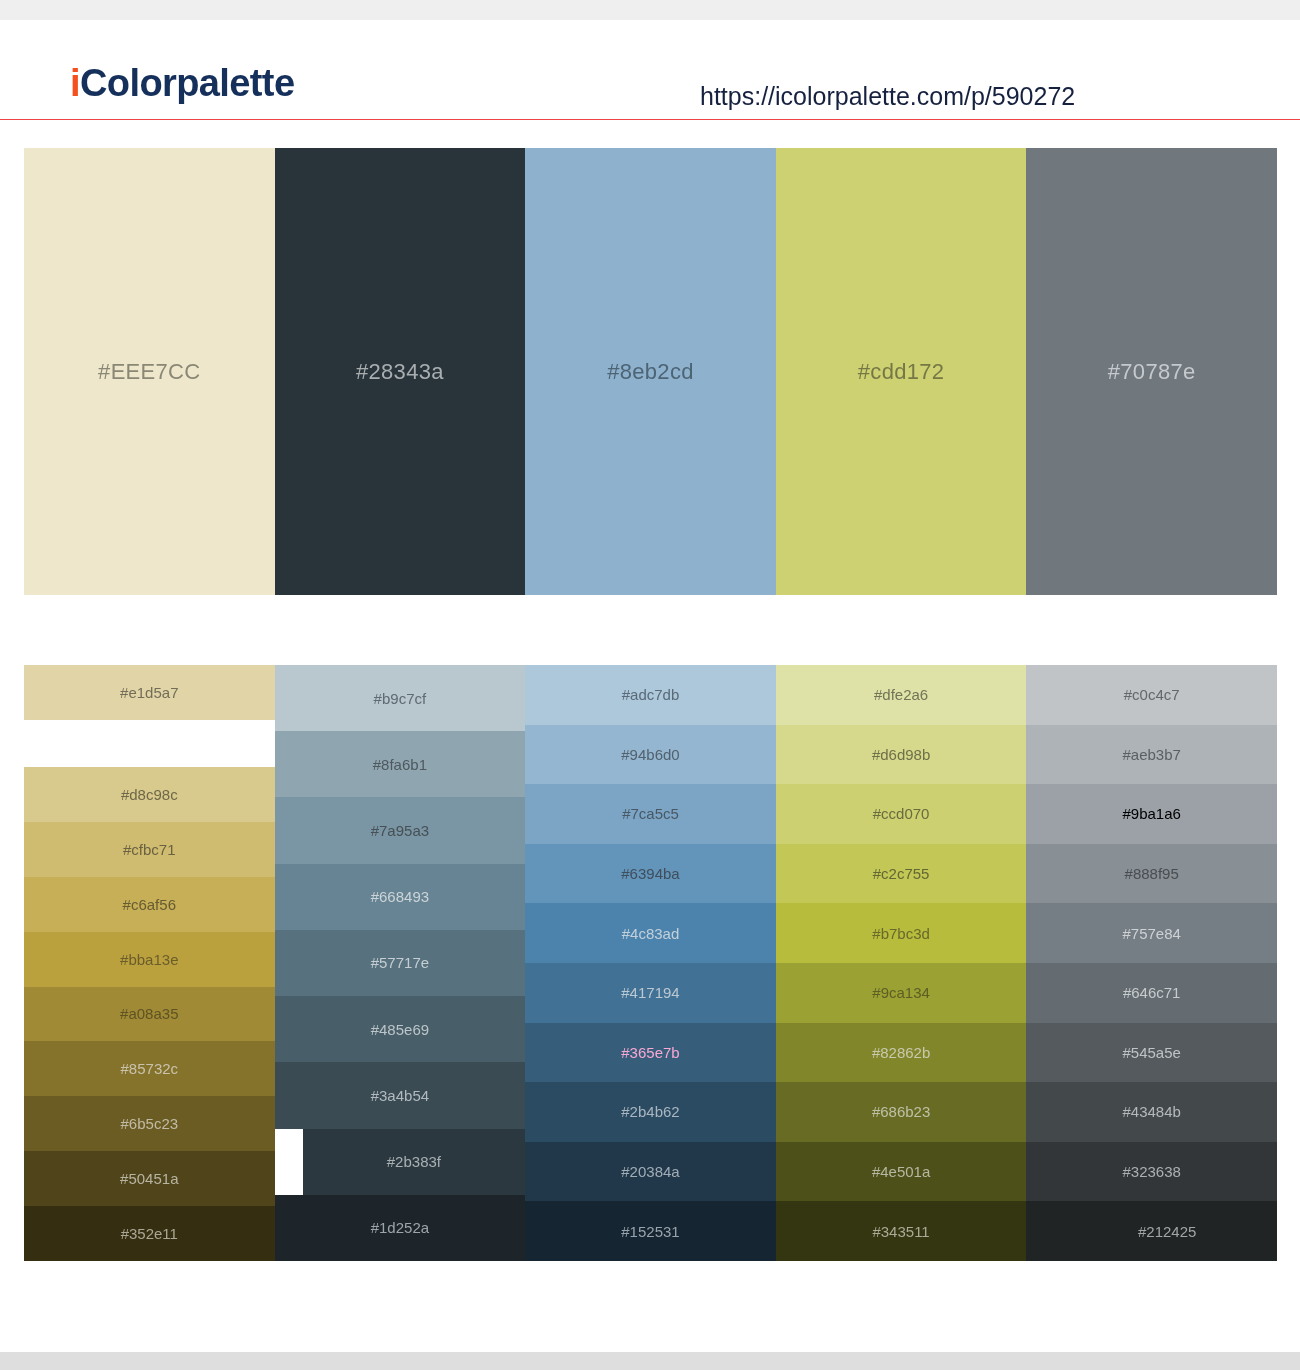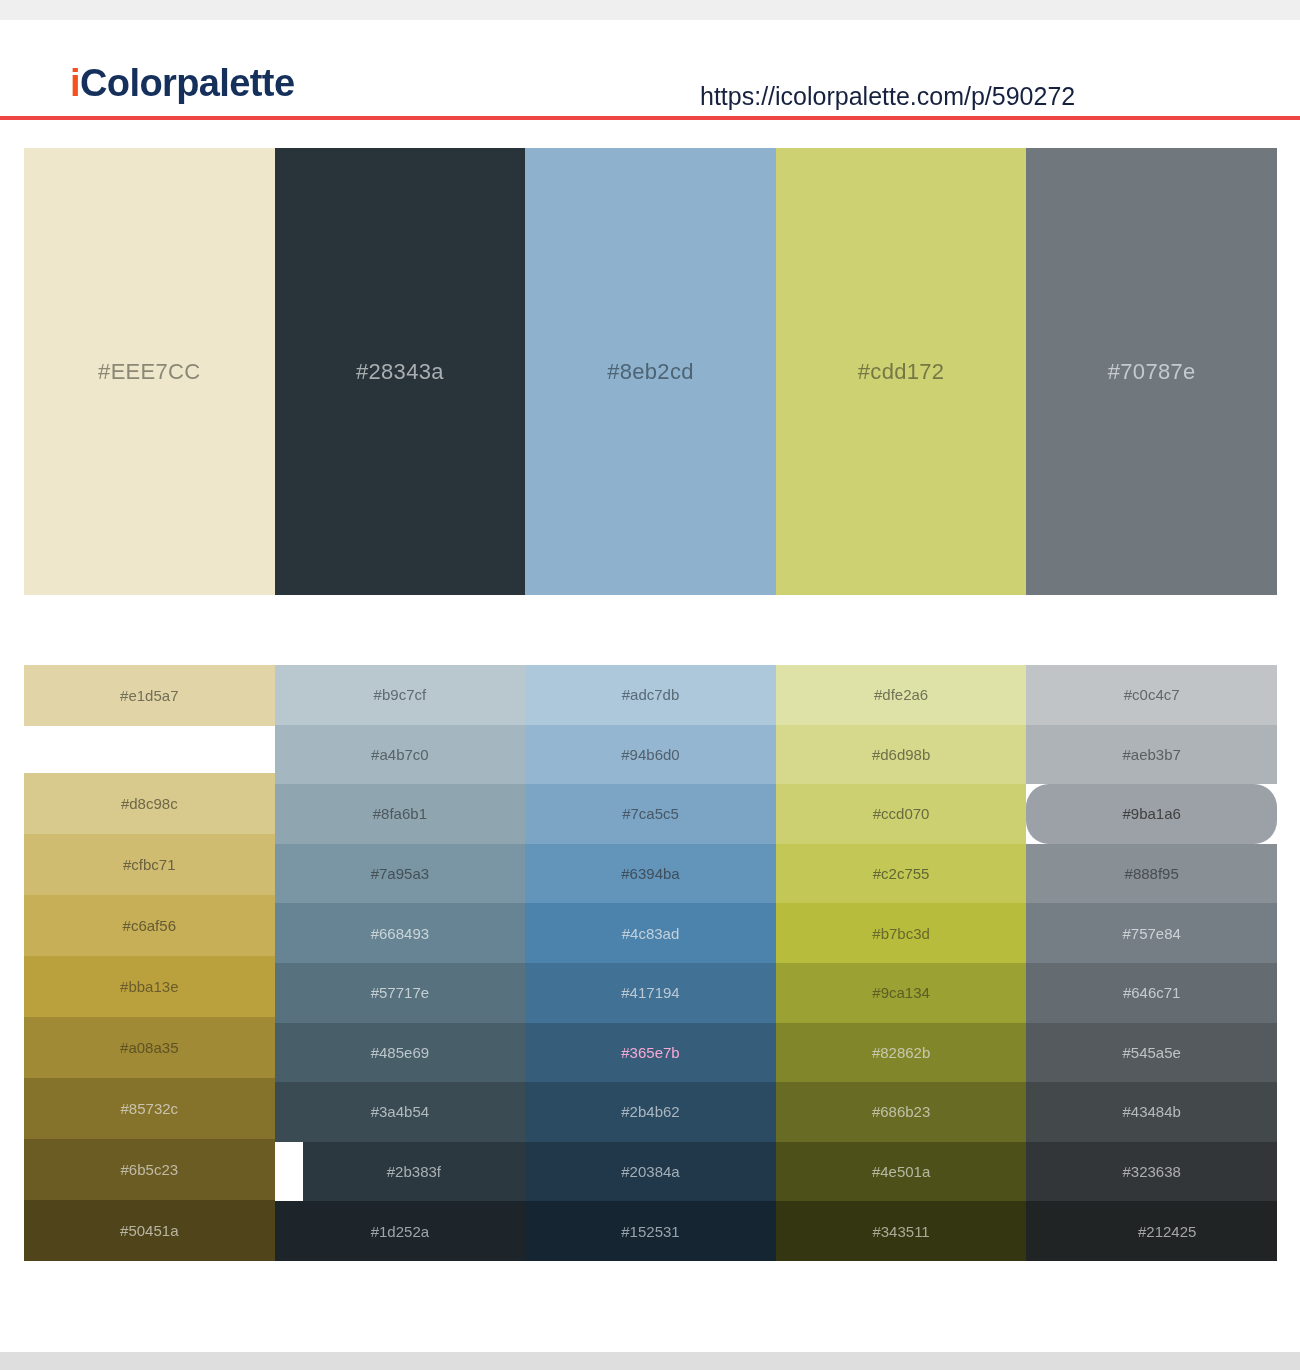--- a/index.html
+++ b/index.html
@@ -24,21 +24,21 @@
     width: 1300px; height: 20px;
     background: #efefef;
   }
 
   
   .header {
     position: absolute;
     left: 0; top: 20px;
     width: 1300px; height: 100px;
     background: #ffffff;
-    border-bottom: 4px solid #ef4444;
+    border-bottom: 1px solid #ef4444;
   }
   .logo {
     position: absolute;
     left: 70px; top: 44px;
     font-size: 38px;
     font-weight: bold;
     letter-spacing: -0.6px;
     line-height: 1;
     white-space: nowrap;
   }
@@ -137,24 +137,24 @@
       <div class="shade-col">
         <div class="shade-cell" style="background: rgb(225, 213, 167); color: rgb(115, 110, 87);">#e1d5a7</div>
         <div class="shade-cell" style="background: rgb(216, 201, 140); color: rgb(111, 104, 72); margin-top: 47px;">#d8c98c</div>
         <div class="shade-cell" style="background: rgb(207, 188, 113); color: rgb(106, 98, 64);">#cfbc71</div>
         <div class="shade-cell" style="background: rgb(198, 175, 86); color: rgb(102, 91, 50);">#c6af56</div>
         <div class="shade-cell" style="background: rgb(187, 161, 62); color: rgb(107, 93, 43);">#bba13e</div>
         <div class="shade-cell" style="background: rgb(160, 138, 53); color: rgb(95, 83, 36);">#a08a35</div>
         <div class="shade-cell" style="background: rgb(133, 115, 44); color: rgb(201, 195, 173);">#85732c</div>
         <div class="shade-cell" style="background: rgb(107, 92, 35); color: rgb(192, 187, 166);">#6b5c23</div>
         <div class="shade-cell" style="background: rgb(80, 69, 26); color: rgb(184, 180, 162);">#50451a</div>
+        <div class="shade-cell" style="background: rgb(53, 46, 17); color: rgb(170, 167, 150);">#352e11</div>
       </div>
       <div class="shade-col">
         <div class="shade-cell" style="background: rgb(185, 199, 207); color: rgb(95, 106, 113);">#b9c7cf</div>
-        <div class="shade-cell" style="background: rgb(164, 183, 192); color: rgb(88, 98, 103);">#a4b7c0</div>
         <div class="shade-cell" style="background: rgb(143, 166, 177); color: rgb(79, 88, 94);">#8fa6b1</div>
         <div class="shade-cell" style="background: rgb(122, 149, 163); color: rgb(70, 80, 85);">#7a95a3</div>
         <div class="shade-cell" style="background: rgb(102, 132, 147); color: rgb(204, 212, 216);">#668493</div>
         <div class="shade-cell" style="background: rgb(87, 113, 126); color: rgb(197, 206, 210);">#57717e</div>
         <div class="shade-cell" style="background: rgb(72, 94, 105); color: rgb(188, 197, 201);">#485e69</div>
         <div class="shade-cell" style="background: rgb(58, 75, 84); color: rgb(178, 186, 190);">#3a4b54</div>
         <div class="shade-cell" style="background: rgb(43, 56, 63); color: rgb(168, 176, 180); margin-left: 28px;">#2b383f</div>
         <div class="shade-cell" style="background: rgb(29, 37, 42); color: rgb(158, 165, 169);">#1d252a</div>
       </div>
       <div class="shade-col">
@@ -177,21 +177,21 @@
         <div class="shade-cell" style="background: rgb(183, 188, 61); color: rgb(104, 105, 42);">#b7bc3d</div>
         <div class="shade-cell" style="background: rgb(156, 161, 52); color: rgb(92, 94, 36);">#9ca134</div>
         <div class="shade-cell" style="background: rgb(130, 134, 43); color: rgb(199, 201, 173);">#82862b</div>
         <div class="shade-cell" style="background: rgb(104, 107, 35); color: rgb(191, 193, 166);">#686b23</div>
         <div class="shade-cell" style="background: rgb(78, 80, 26); color: rgb(182, 184, 161);">#4e501a</div>
         <div class="shade-cell" style="background: rgb(52, 53, 17); color: rgb(169, 171, 150);">#343511</div>
       </div>
       <div class="shade-col">
         <div class="shade-cell" style="background: rgb(192, 196, 199); color: rgb(99, 103, 106);">#c0c4c7</div>
         <div class="shade-cell" style="background: rgb(174, 179, 183); color: rgb(91, 95, 98);">#aeb3b7</div>
-        <div class="shade-cell" style="background: rgb(155, 161, 166); color: #404040; border-radius: 23px;">#9ba1a6</div>
+        <div class="shade-cell" style="background: rgb(155, 161, 166); color: #000000;">#9ba1a6</div>
         <div class="shade-cell" style="background: rgb(136, 143, 149); color: rgb(73, 77, 81);">#888f95</div>
         <div class="shade-cell" style="background: rgb(117, 126, 132); color: rgb(206, 210, 213);">#757e84</div>
         <div class="shade-cell" style="background: rgb(100, 108, 113); color: rgb(199, 203, 206);">#646c71</div>
         <div class="shade-cell" style="background: rgb(84, 90, 94); color: rgb(192, 195, 197);">#545a5e</div>
         <div class="shade-cell" style="background: rgb(67, 72, 75); color: rgb(182, 185, 187);">#43484b</div>
         <div class="shade-cell" style="background: rgb(50, 54, 56); color: rgb(173, 175, 177);">#323638</div>
         <div class="shade-cell" style="background: rgb(33, 36, 37); color: rgb(163, 165, 166); padding-left: 31px;">#212425</div>
       </div>
     </div>
 

